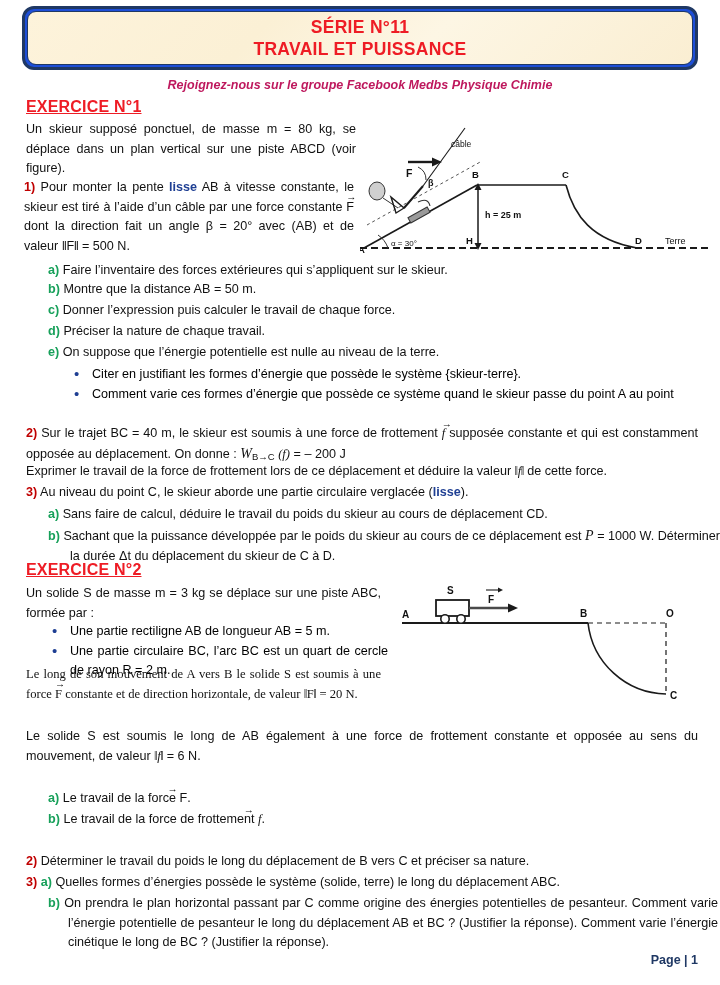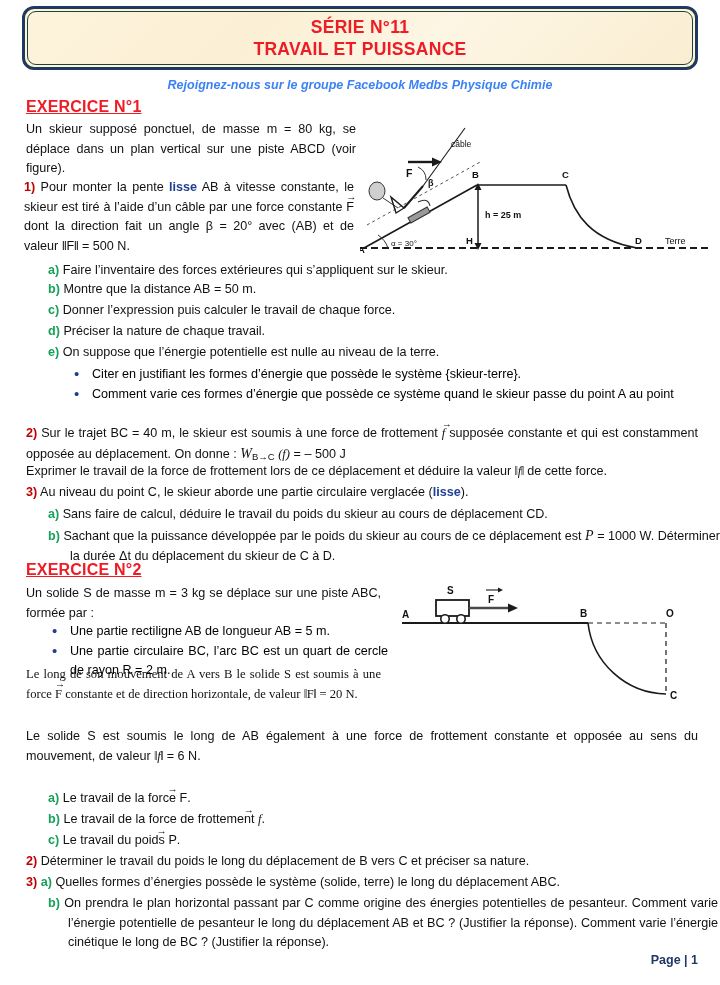--- a/index.html
+++ b/index.html
@@ -19,21 +19,21 @@
   
   .banner-outer {
     position: absolute;
     left: 22px;
     top: 6px;
     width: 676px;
     height: 64px;
     border: 3px solid #1f3864;
     border-radius: 12px;
     box-sizing: border-box;
-    background: #fef9c3;
+    background: #1d4ed8;
     padding: 2px;
   }
   .banner-inner {
     width: 100%;
     height: 100%;
     border: 1px solid #1f3864;
     border-radius: 9px;
     box-sizing: border-box;
     background: linear-gradient(135deg,#fdf3db 0%,#fbf0d5 35%,#fdf6e4 60%,#faeed2 100%);
     display: flex;
@@ -53,21 +53,21 @@
   
   .fb-line {
     position: absolute;
     left: 0;
     top: 78px;
     width: 720px;
     text-align: center;
     font-style: italic;
     font-weight: bold;
     font-size: 12.5px;
-    color: #3b82f6;
+    color: #be185d;
   }
 
   
   .sheet {
     position: absolute;
     left: 0; top: 0;
     width: 720px; height: 985px;
   }
 
   .ex-title {
@@ -187,21 +187,21 @@
     <span class="bl">Comment varie ces formes d’énergie que possède ce système quand le skieur passe du point A au point</span>
   </div>
 
   <div class="para just" style="left:26px; top:424px; width:672px;">
     <span class="num">2)</span>
     <span>Sur le trajet BC = 40 m, le skieur est soumis à une force de frottement</span>
     <span class="vec sci">f</span>
     <span>supposée constante et qui est constamment opposée au déplacement. On donne :</span>
     <span class="sci" style="font-size:14px;">W</span><span style="font-size:9.5px; vertical-align:-2px;">B→C</span>
     <span class="sci">(f)</span>
-    <span>= – 500 J</span>
+    <span>= – 200 J</span>
   </div>
 
   <div class="para just" style="left:26px; top:462px; width:672px;">
     <span>Exprimer le travail de la force de frottement lors de ce déplacement et déduire la valeur</span>
     <span class="norm sci">‖f‖</span>
     <span>de cette force.</span>
   </div>
 
   <div class="para" style="left:26px; top:483px; width:672px;">
     <span class="num">3)</span>
@@ -292,25 +292,20 @@
 
   <div class="para" style="left:48px; top:789px; width:650px; padding-left:22px; text-indent:-22px;">
     <span class="let">a)</span>
     <span>Le travail de la force</span>
     <span class="vec">F</span><span>.</span>
   </div>
   <div class="para" style="left:48px; top:810px; width:650px; padding-left:22px; text-indent:-22px;">
     <span class="let">b)</span>
     <span>Le travail de la force  de frottement</span>
     <span class="vec sci">f</span><span>.</span>
-  </div>
-  <div class="para" style="left:48px; top:831px; width:650px; padding-left:22px; text-indent:-22px;">
-    <span class="let">c)</span>
-    <span>Le travail du poids</span>
-    <span class="vec">P</span><span>.</span>
   </div>
 
   <div class="para" style="left:26px; top:852px; width:672px;">
     <span class="num">2)</span>
     <span>Déterminer le travail du poids le long du déplacement de B vers C et préciser sa nature.</span>
   </div>
 
   <div class="para" style="left:26px; top:873px; width:672px;">
     <span class="num">3)</span>
     <span class="let">a)</span>

